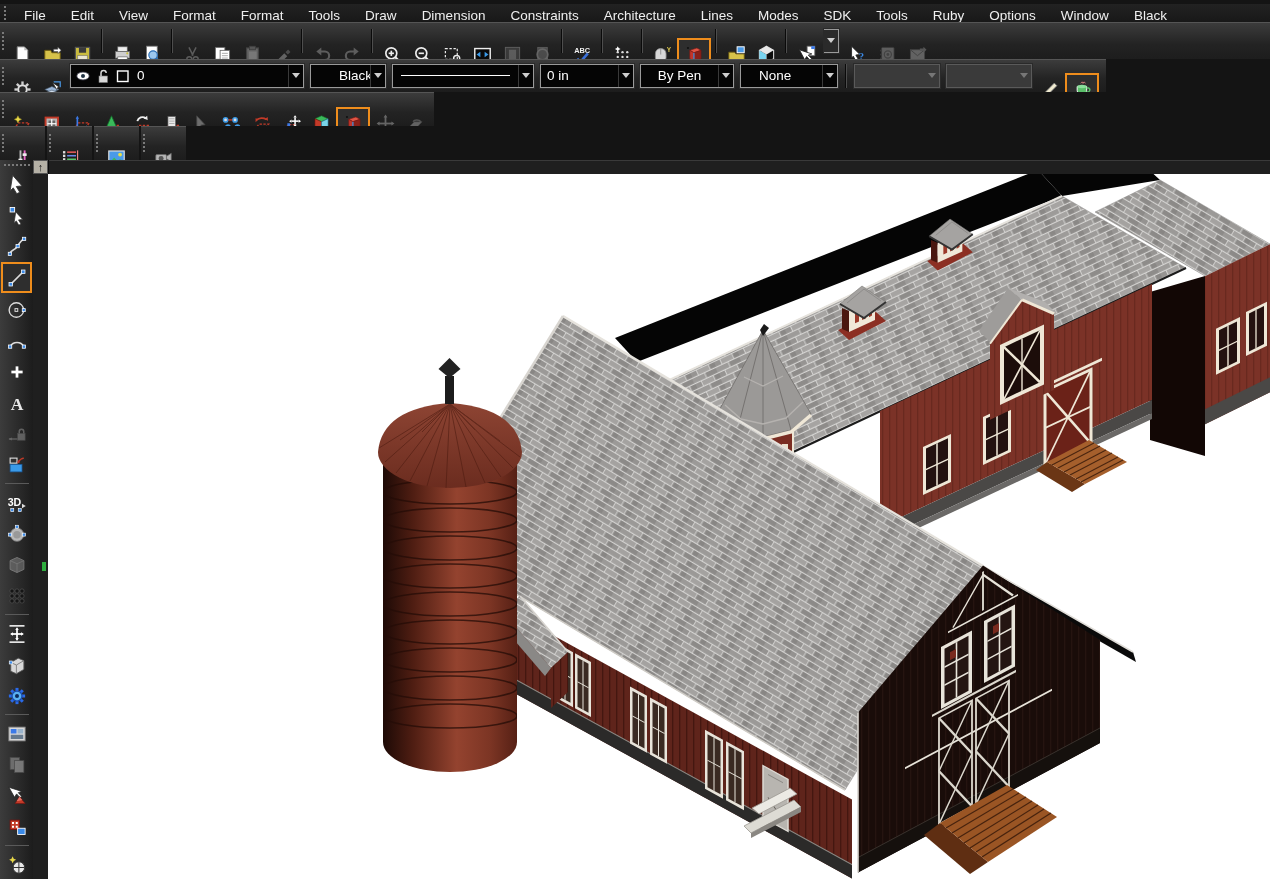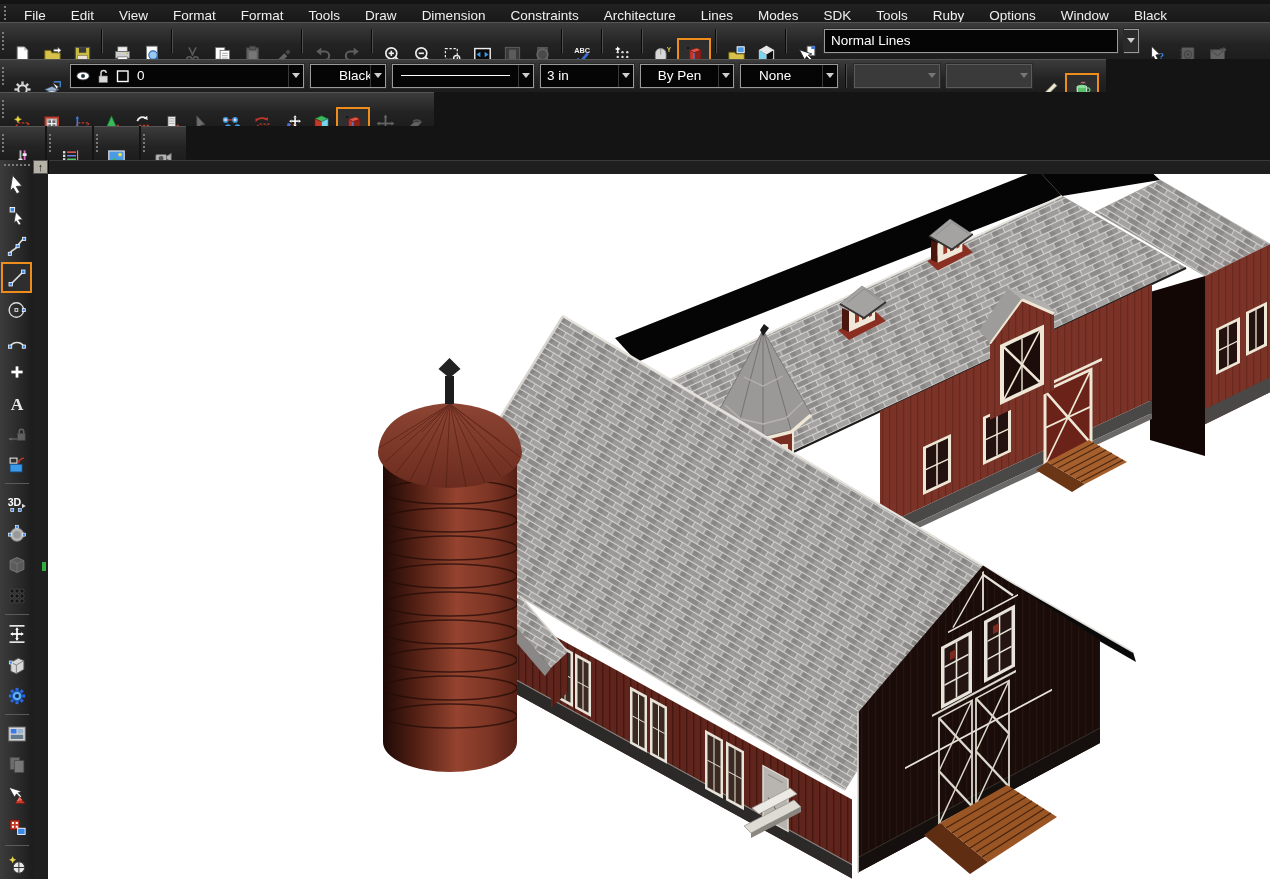--- a/index.html
+++ b/index.html
@@ -268,23 +268,20 @@
           </svg>
         </span>
   <span class="sep"></span>
   <span class="tbtn">
           <svg viewBox="0 0 16 16">
             <rect x="8.5" y="1" width="6.5" height="8" fill="#fff" stroke="#666" stroke-width=".7"></rect>
             <rect x="12" y="1" width="3" height="2.4" fill="#3b7ae8"></rect>
             <path d="M2 4l4.5 8.5 1.6-2.8 3 3.3 1.4-1.2-3-3.3 3-1z" fill="#fff" stroke="#222" stroke-width=".7"></path>
           </svg>
         </span>
-  <span class="combo" style="width:292px;">
-     <span class="val">Normal Lines</span>
-  </span>
   <span class="combo" style="width:14px;border-left:none;background:#2a2a2a;">
           <span class="arrow" style="border-left:none;"></span>
         </span>
   <span class="tbtn">
           <svg viewBox="0 0 16 16">
             <path d="M3 1l7 7-3.4.4 2.2 4-2.2 1-2.2-4L3 11z" fill="#fff" stroke="#222" stroke-width=".7"></path>
             <text x="9" y="13" font-size="9" font-weight="bold" fill="#3b8ae8" font-family="Liberation Serif,serif">?</text>
           </svg>
         </span>
   <span class="tbtn dis">
@@ -352,21 +349,21 @@
   </span>
   <span class="combo" style="width:74px;">
     <span class="val" style="text-align:center;padding-left:28px;">Black</span>
     <span class="arrow"></span>
   </span>
   <span class="combo" style="width:140px;">
     <span class="lineglyph"></span>
     <span class="arrow"></span>
   </span>
   <span class="combo" style="width:92px;">
-    <span class="val">3 in</span>
+    <span class="val">0 in</span>
     <span class="arrow"></span>
   </span>
   <span class="combo" style="width:92px;">
     <span class="val" style="text-align:center;">By Pen</span>
     <span class="arrow"></span>
   </span>
   <span class="combo" style="width:84px;padding-left:12px;">
     <span class="val">None</span>
     <span class="arrow"></span>
   </span>

